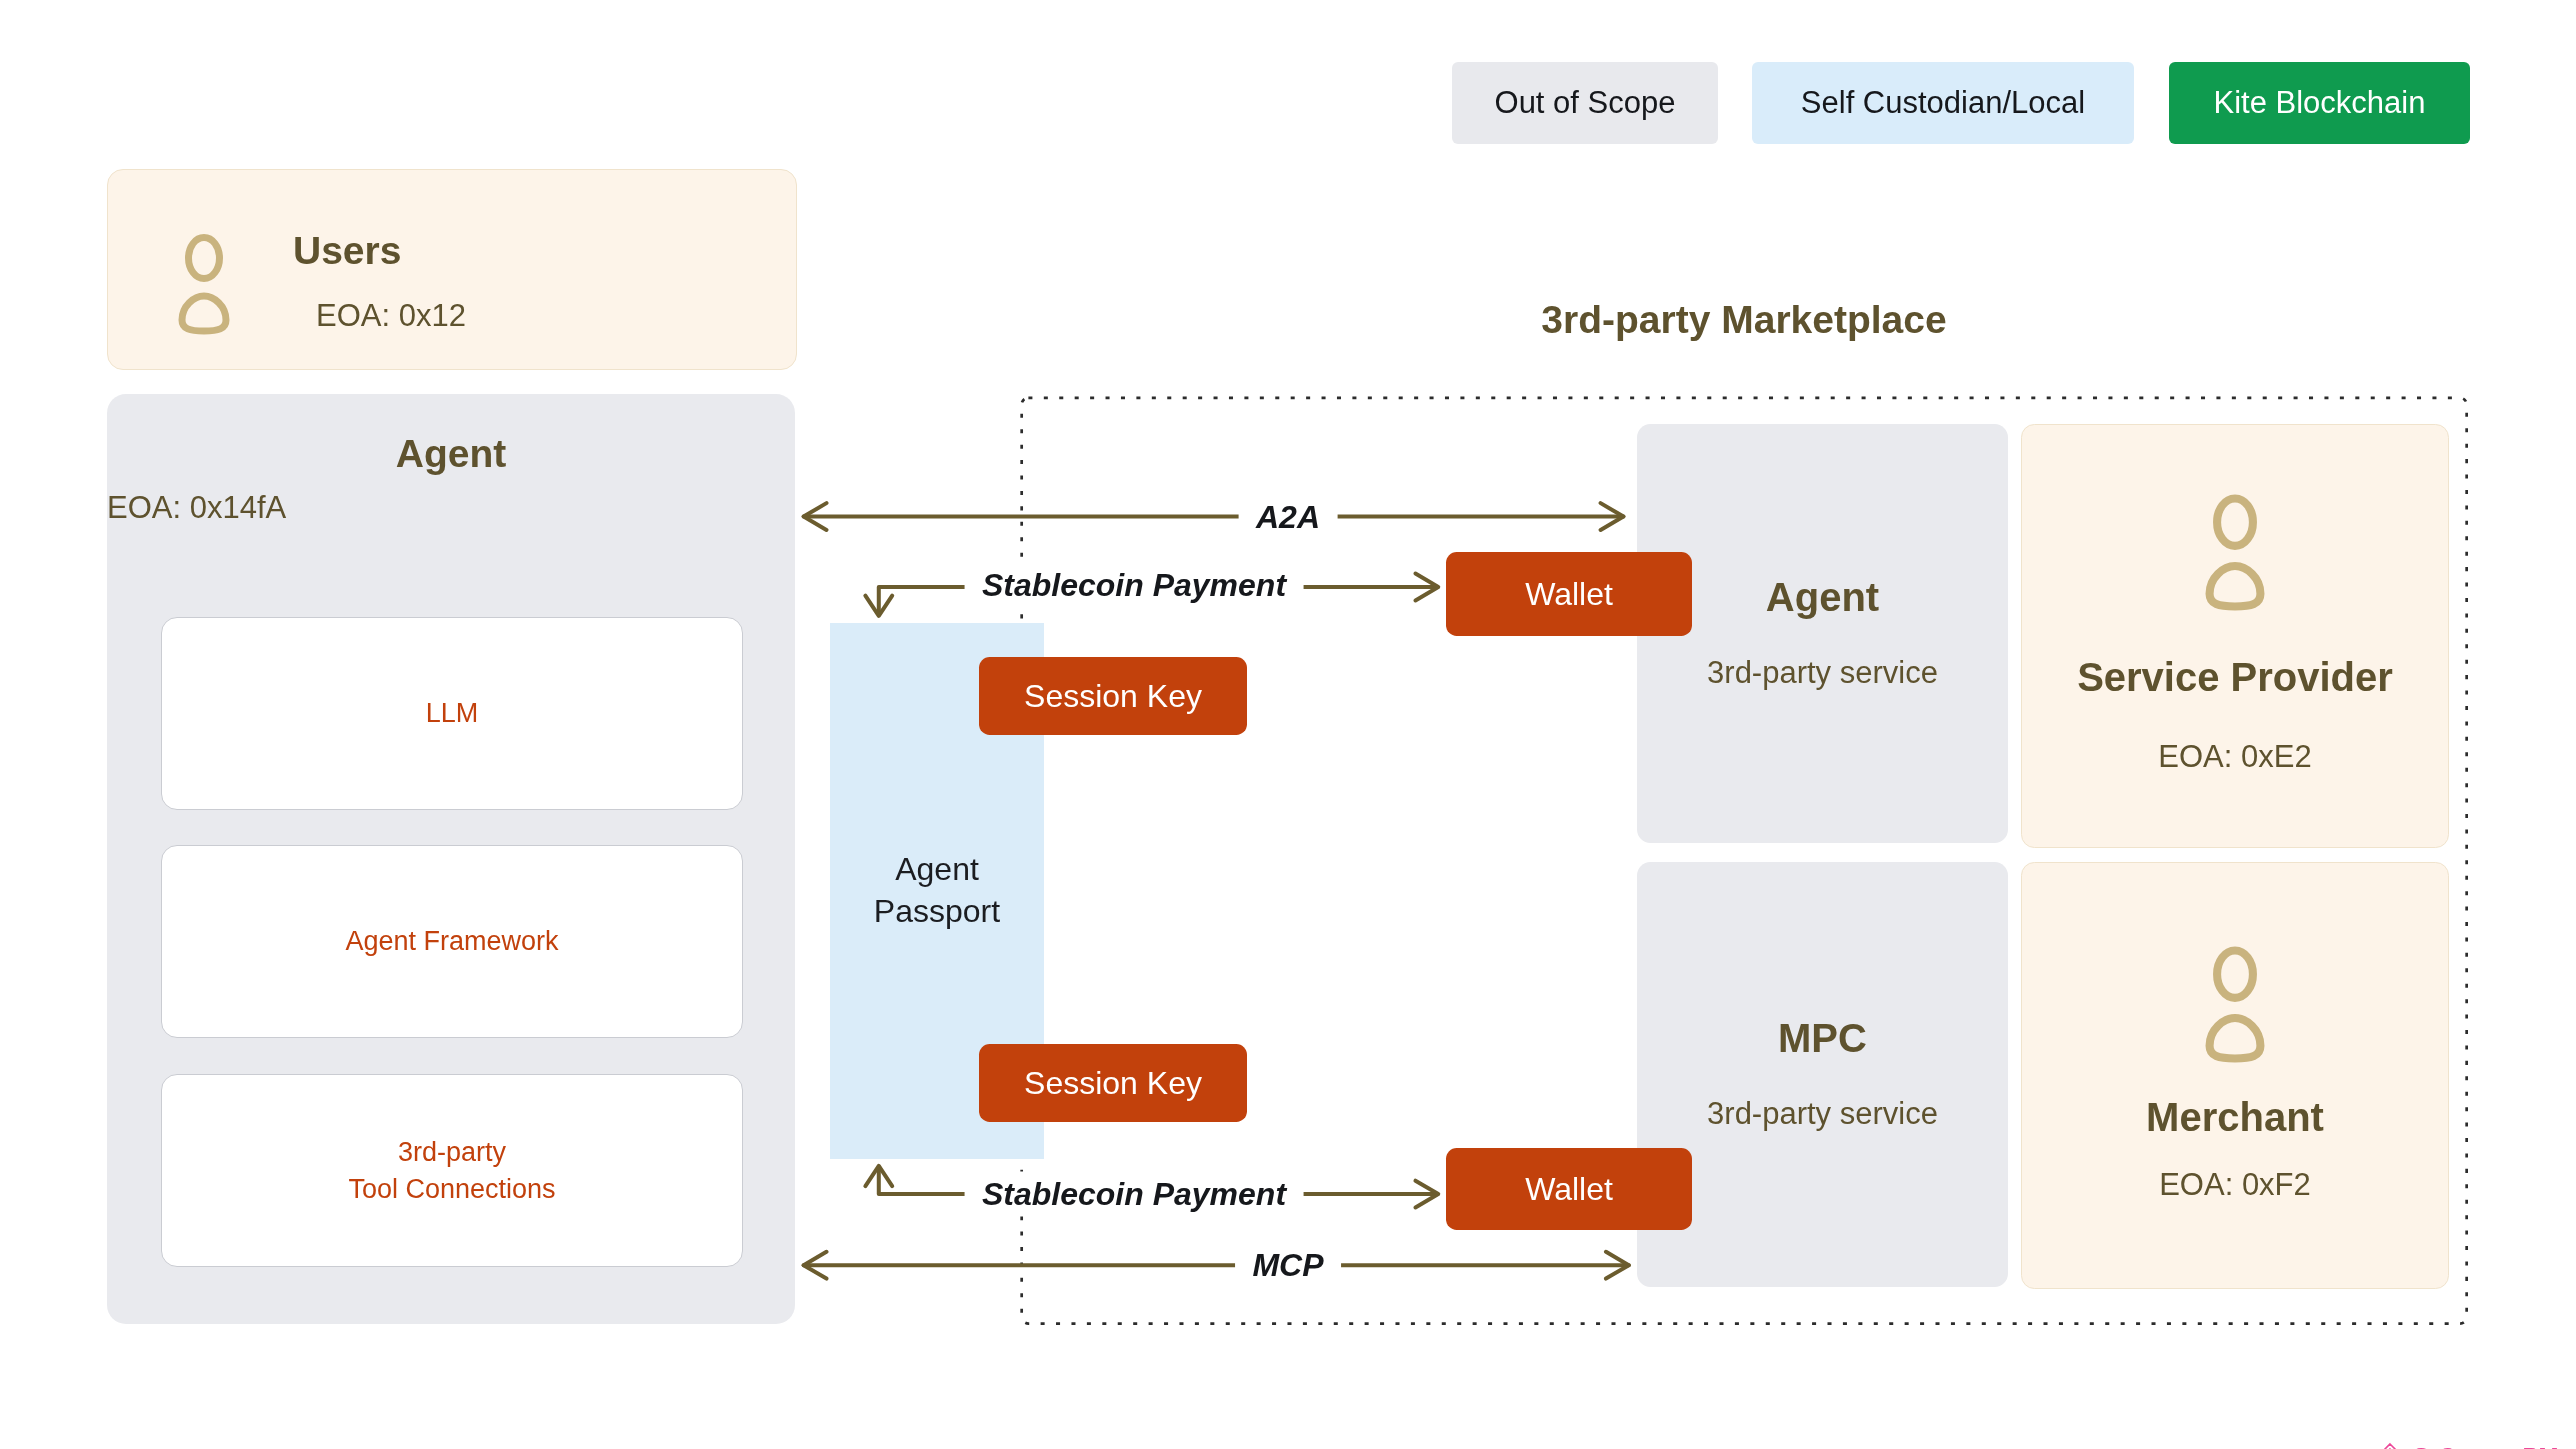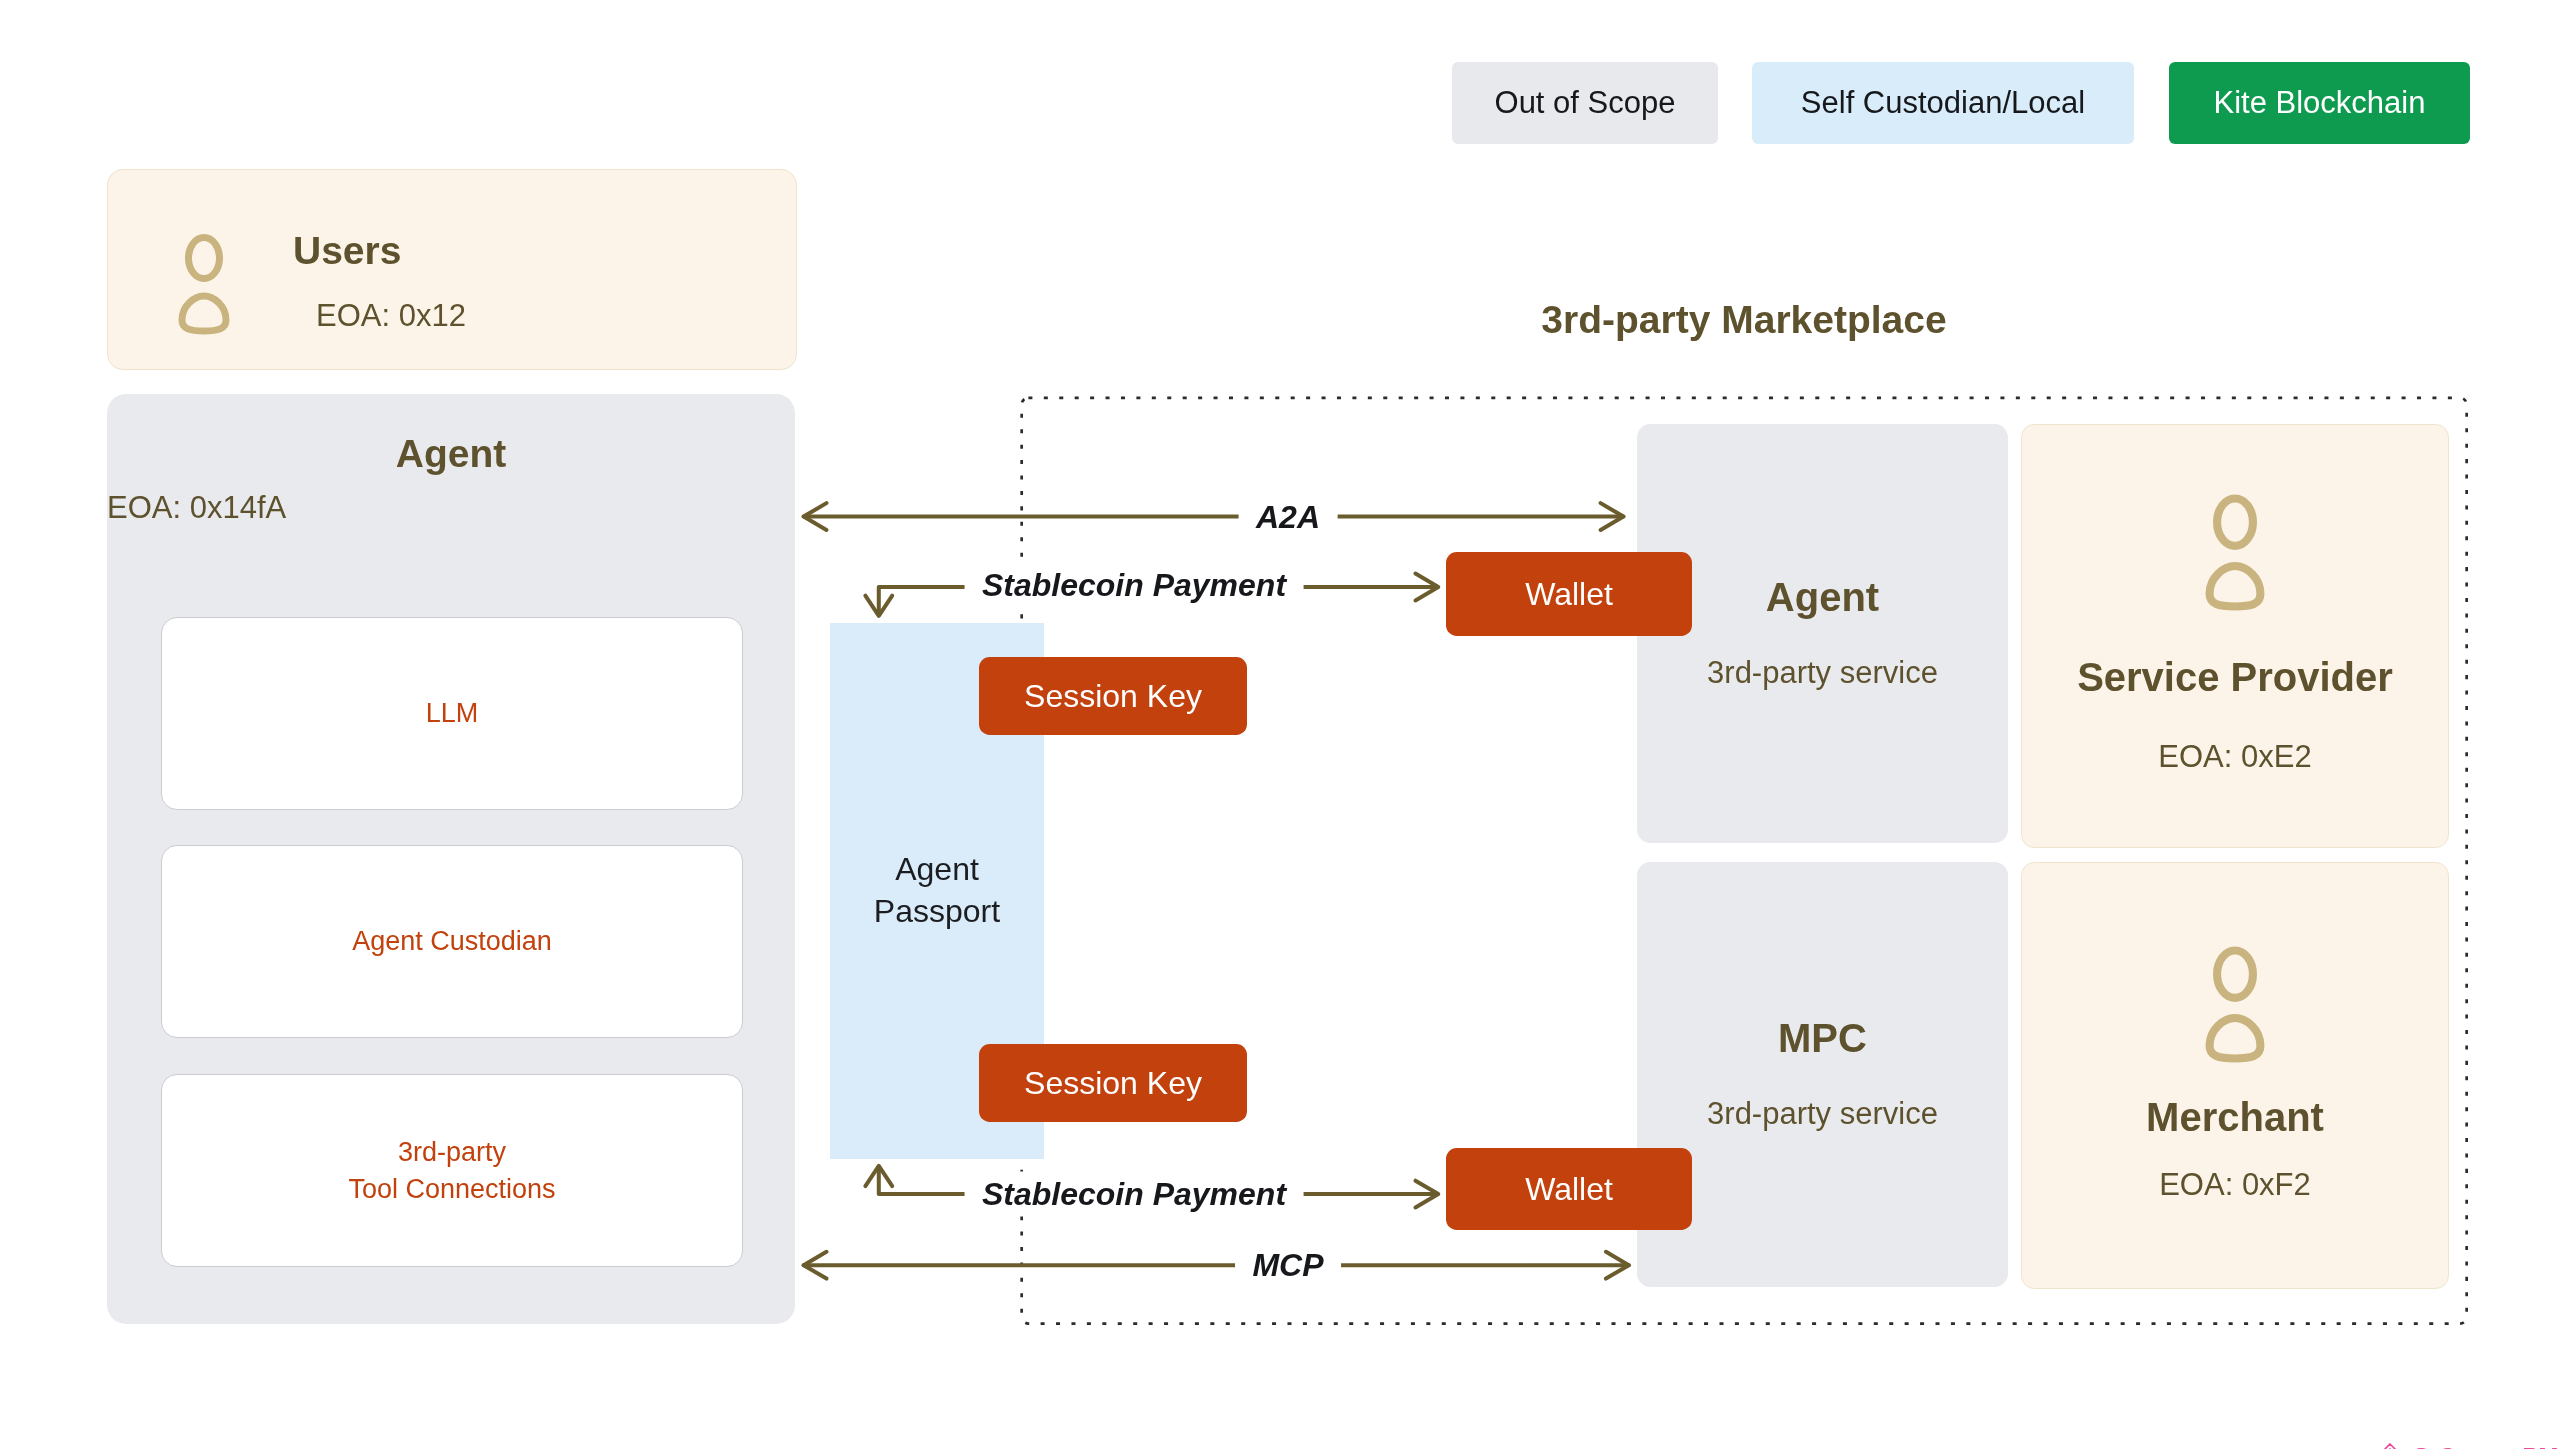--- a/index.html
+++ b/index.html
@@ -117,21 +117,21 @@
     </svg>
   </span>
   <div class="t card-title">Users</div>
   <div class="e card-sub">EOA: 0x12</div>
 </div>
 
 <div id="agent-card" class="abs card-gray" style="z-index:1">
   <div class="t card-title">Agent</div>
   <div class="e card-sub">EOA: 0x14fA</div>
   <div id="comp-0" class="component-box">LLM</div>
-  <div id="comp-1" class="component-box">Agent Custodian</div>
+  <div id="comp-1" class="component-box">Agent Framework</div>
   <div id="comp-2" class="component-box">3rd-party
 Tool Connections</div>
 </div>
 
 <div id="passport-box" class="abs">
   <span>Agent
 Passport</span>
 </div>
 
 <div id="marketplace-title" class="abs">3rd-party Marketplace</div>

